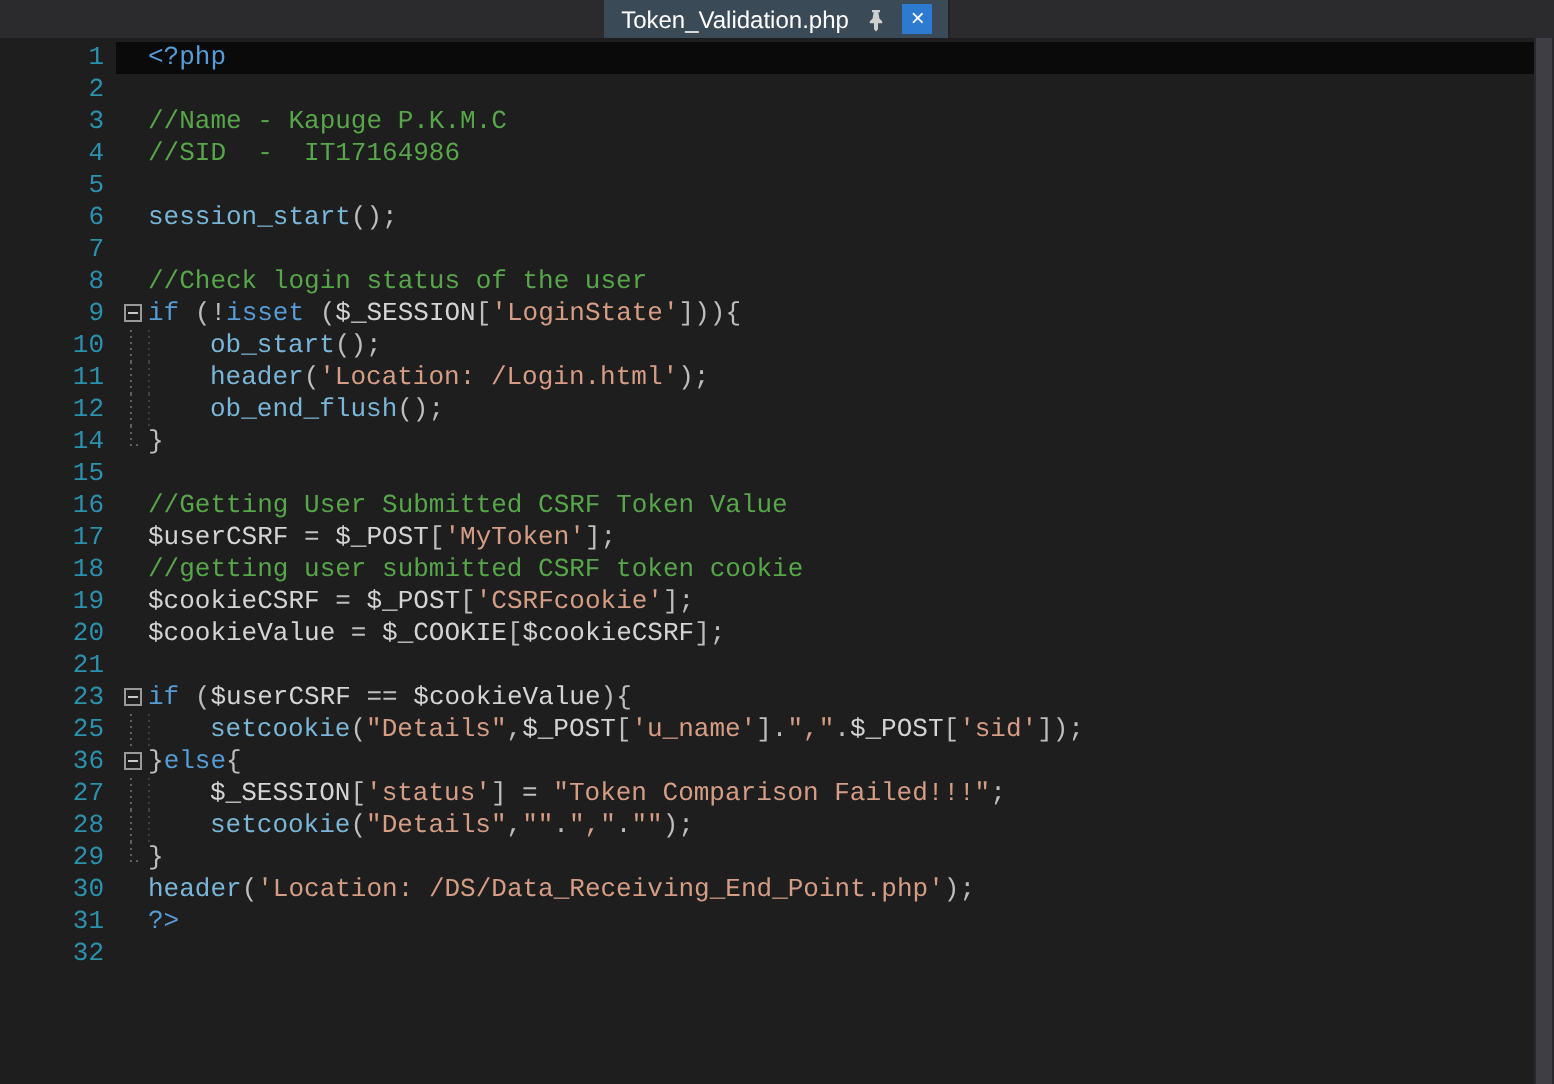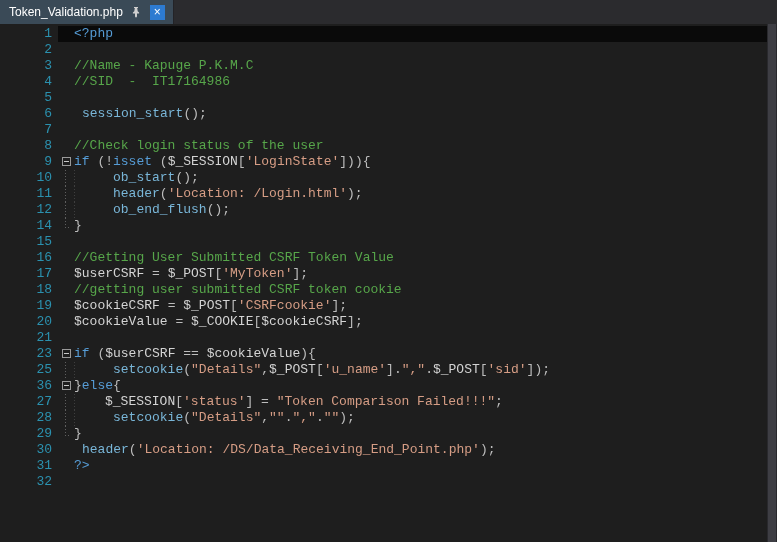--- a/index.html
+++ b/index.html
@@ -4,21 +4,21 @@
 <style>
   html,body{margin:0;padding:0;}
   body{
     width:777px;height:542px;overflow:hidden;
     background:var(--editor-bg,#1e1e1e);
     font-family:"Liberation Sans", sans-serif;
   }
   .window{width:100%;height:100%;display:flex;flex-direction:column;}
 
   
-  .tabbar{height:24px;flex:none;background:var(--tabbar-bg,#2b2b2e);display:flex;align-items:stretch;}
+  .tabbar{height:19px;flex:none;background:var(--tabbar-bg,#2b2b2e);display:flex;align-items:stretch;justify-content:center;}
   .tab{
     display:flex;align-items:center;gap:7px;padding:0 8px 0 9px;
     background:var(--tab-bg,#3a4a57);color:var(--tab-text,#ffffff);
     font-size:12px;border-right:1px solid #232327;
   }
   .tab-title{white-space:nowrap;}
   .pin{width:13px;height:13px;display:flex;align-items:center;justify-content:center;}
   .close{
     width:15px;height:15px;flex:none;background:var(--close-bg,#2d7bd1);
     color:#fff;font-size:12px;line-height:14px;text-align:center;
@@ -52,21 +52,21 @@
   }
   .fold.endtick::after{
     content:'';position:absolute;left:7px;top:9px;width:6px;height:1px;
     background:repeating-linear-gradient(to right,#5f5f5f 0 1px,transparent 1px 3px);
   }
   .code{flex:1;}
   .line.current .fold,.line.current .code{background:var(--current-line-bg,#0a0a0a);}
 
   
   .tk-kw{color:var(--keyword,#569cd6);}
-  .tk-fn{color:var(--function,#79b6d8);margin-left:8px;}
+  .tk-fn{color:var(--function,#79b6d8);}
   .tk-var{color:var(--variable,#d4d4d4);}
   .tk-str{color:var(--string,#d69d85);text-align:center;}
   .tk-cm{color:var(--comment,#57a64a);}
   .tk-pl{color:var(--plain,#bdbdbd);}
   .tk-ind{
     display:inline-block;width:31px;height:16px;vertical-align:top;
     background-image:repeating-linear-gradient(to bottom,#3f3f3f 0 1px,transparent 1px 3px);
     background-size:1px 100%;background-repeat:no-repeat;background-position:left top;
   }
 

